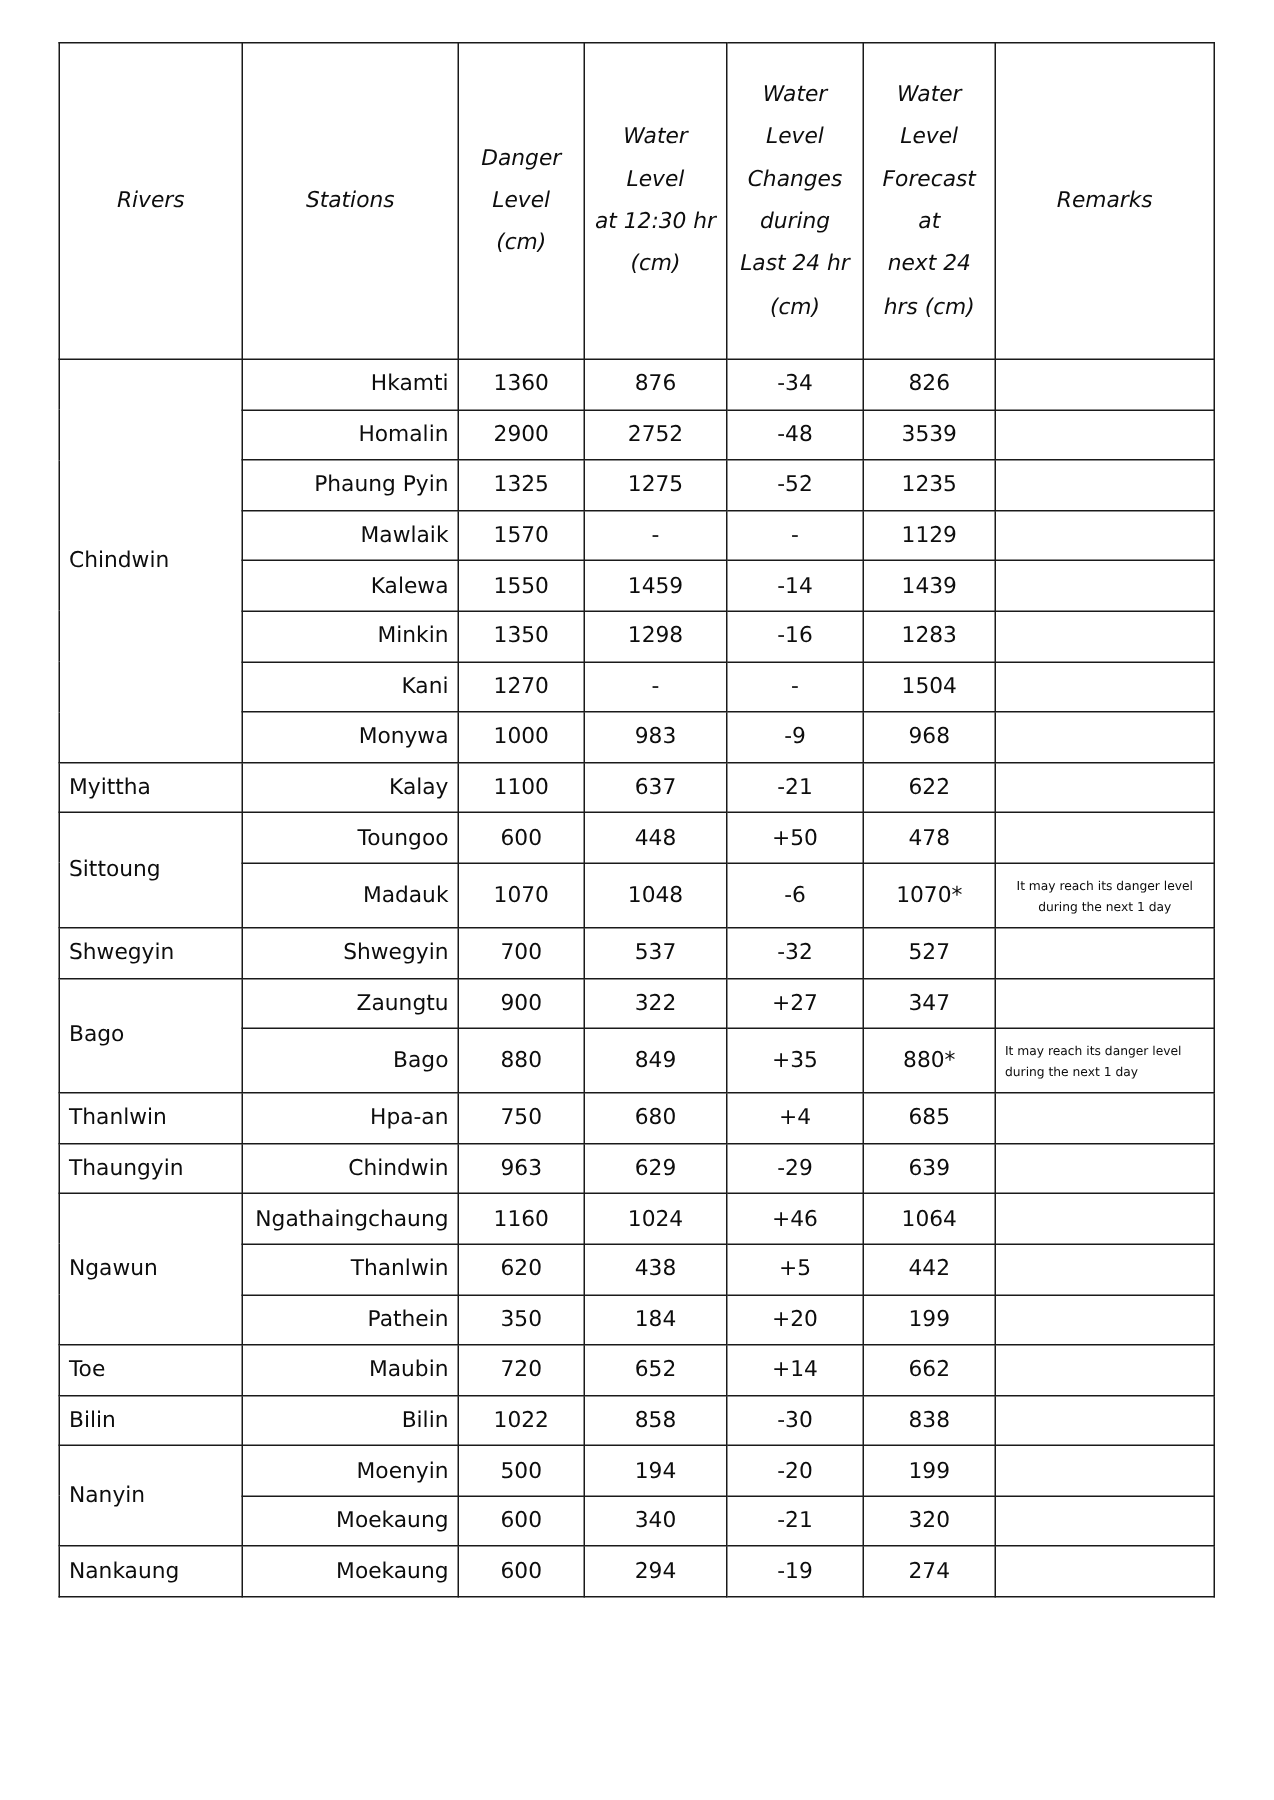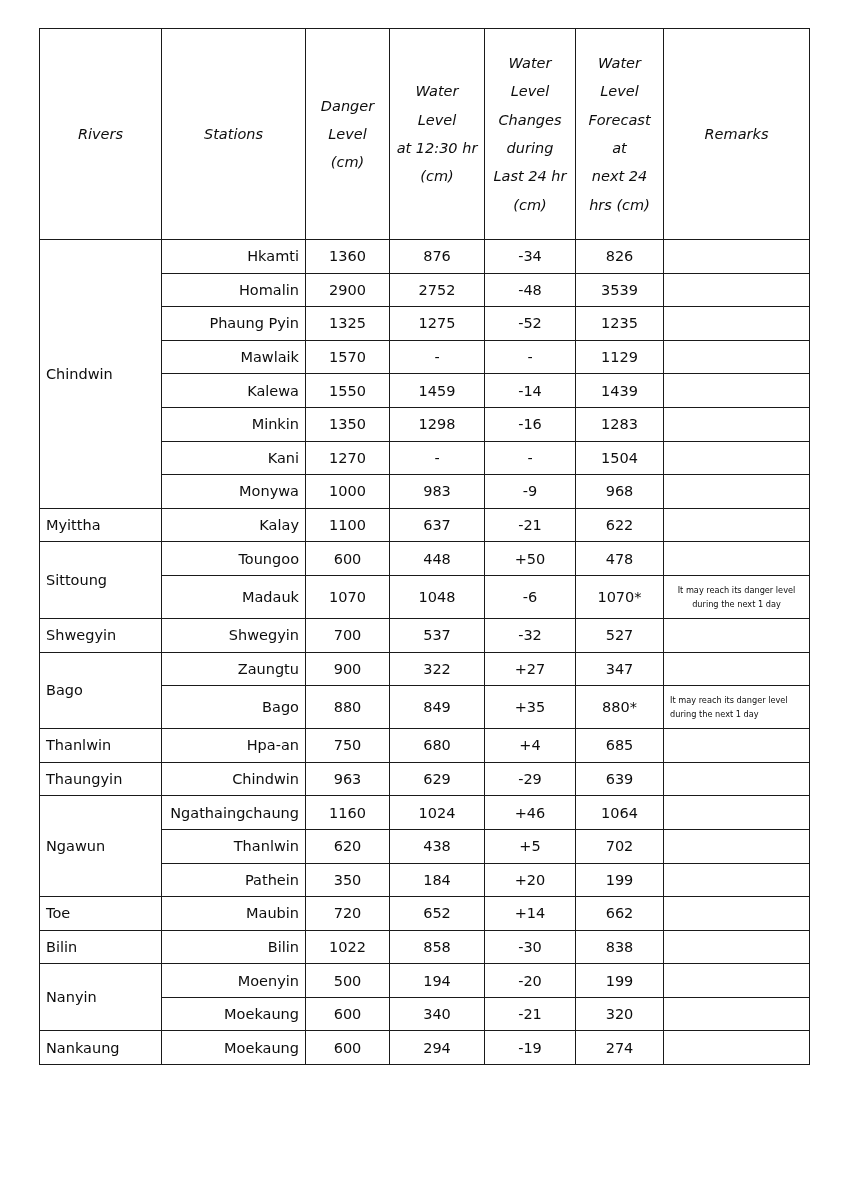--- a/index.html
+++ b/index.html
@@ -258,21 +258,21 @@
         <td class="num">1024</td>
         <td class="num">+46</td>
         <td class="num">1064</td>
         <td class="remarks"></td>
       </tr>
       <tr>
         <td class="station">Thanlwin</td>
         <td class="num">620</td>
         <td class="num">438</td>
         <td class="num">+5</td>
-        <td class="num">702</td>
+        <td class="num">442</td>
         <td class="remarks"></td>
       </tr>
       <tr>
         <td class="station">Pathein</td>
         <td class="num">350</td>
         <td class="num">184</td>
         <td class="num">+20</td>
         <td class="num">199</td>
         <td class="remarks"></td>
       </tr>

